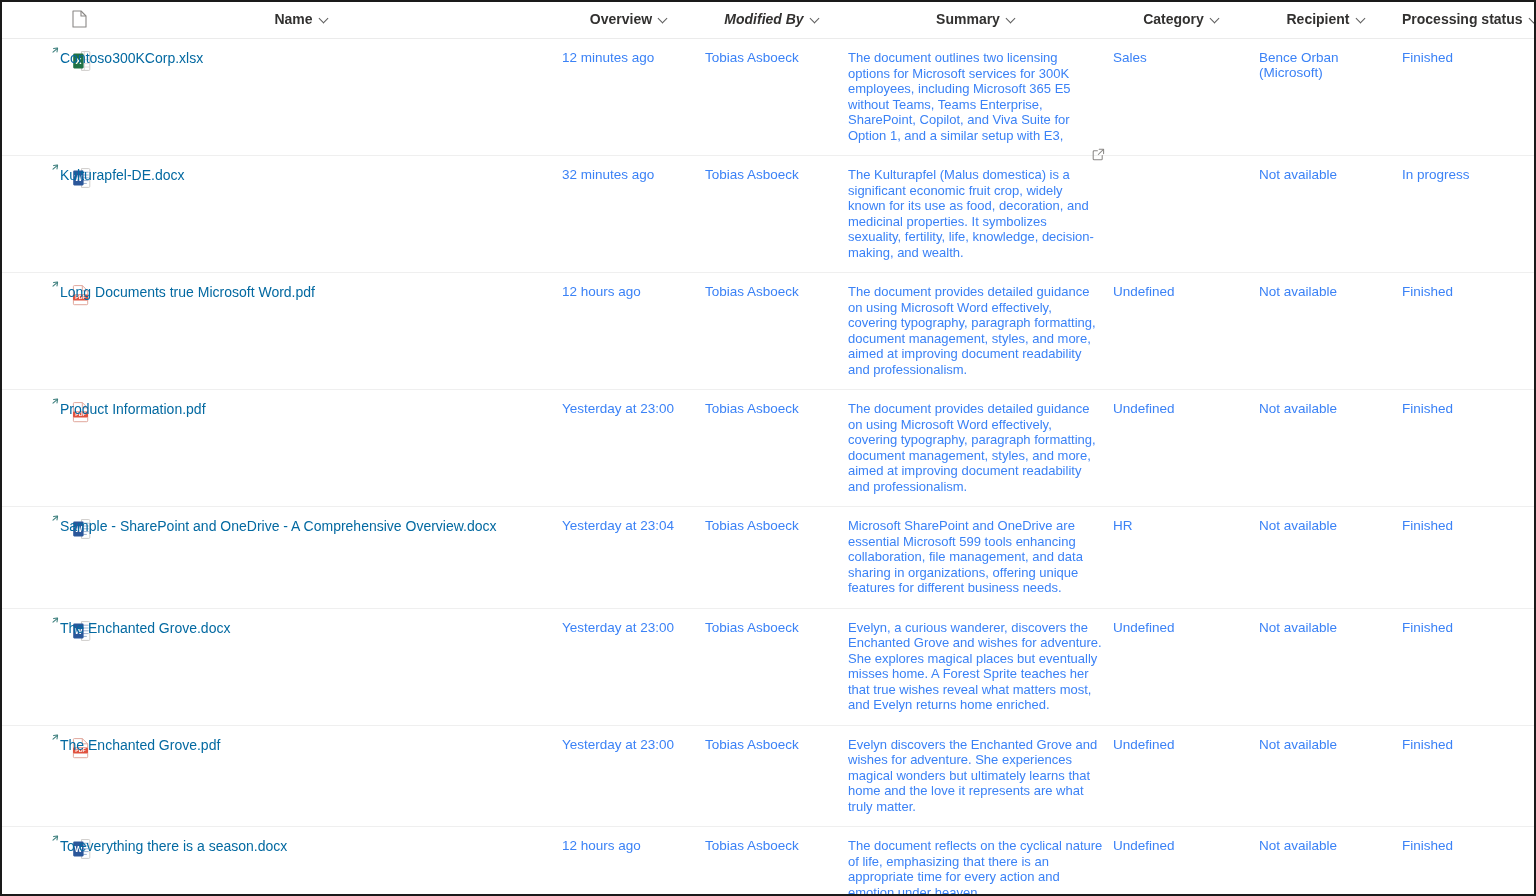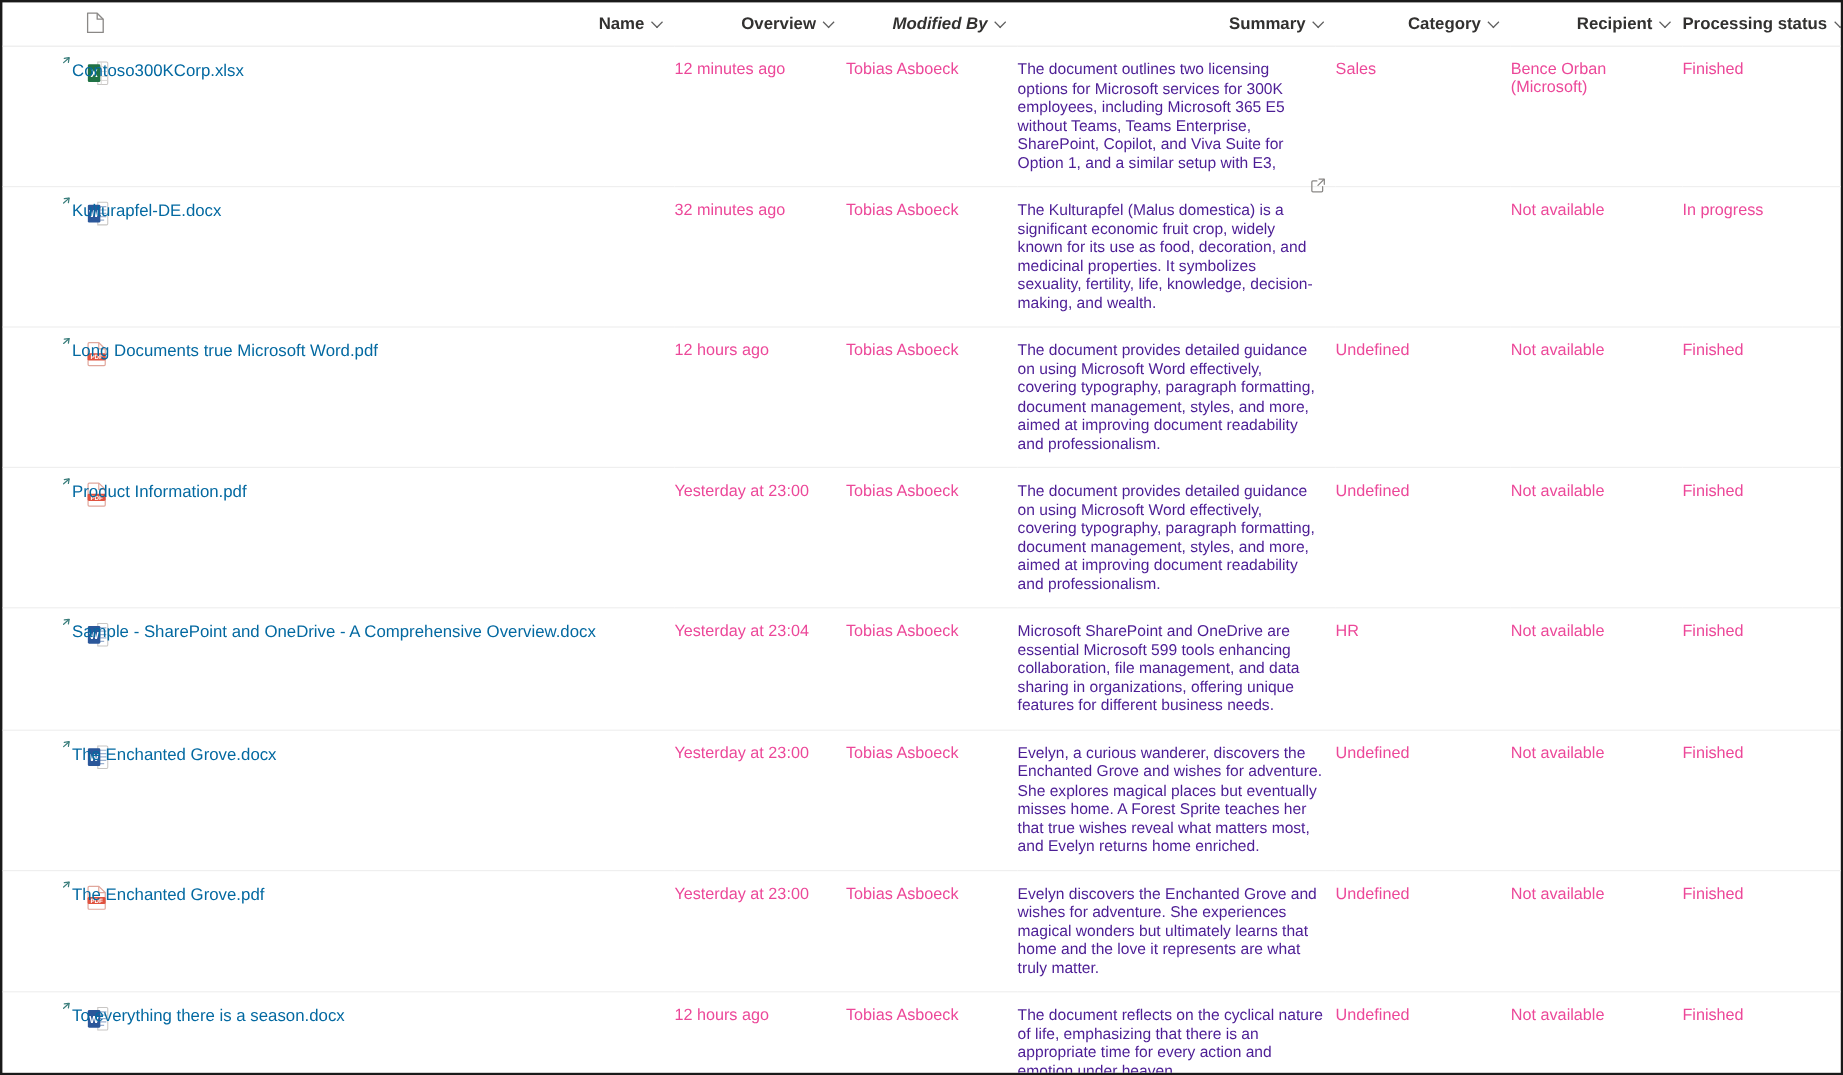--- a/index.html
+++ b/index.html
@@ -49,21 +49,21 @@
   }
   .lib-pill svg { display: block; }
 
   
   .grid {
     width: 100%;
     border-collapse: collapse;
     table-layout: fixed;
   }
   .grid th {
-    text-align: right;
+    text-align: center;
     font-weight: 600;
     font-size: 14px;
     color: #323130;
     padding: 8px 8px 10px 0;
     border-bottom: 1px solid #ebebeb;
     vertical-align: middle;
     white-space: nowrap;
   }
   .th-inner {
     display: inline-flex;
@@ -133,33 +133,33 @@
     white-space: nowrap;
   }
 
   
   .ftype { width: 20px; height: 22px; display: block; }
 
   
   .summary-text {
     font-size: 13px;
     line-height: 15.5px;
-    color: #4c1d95;
+    color: #3b82f6;
   }
   .summary-cell { position: relative; }
   .popout {
     position: absolute;
     right: 8px;
     bottom: -6px;
     width: 13px;
     height: 13px;
     cursor: pointer;
   }
 
-  .cellval { font-size: 13.5px; color: #ec4899; }
+  .cellval { font-size: 13.5px; color: #3b82f6; }
   .doc-head-icon { display:block; }
 </style>
 </head>
 <body>
 
 <div id="page">
 
 
   <table class="grid">
     <colgroup>

